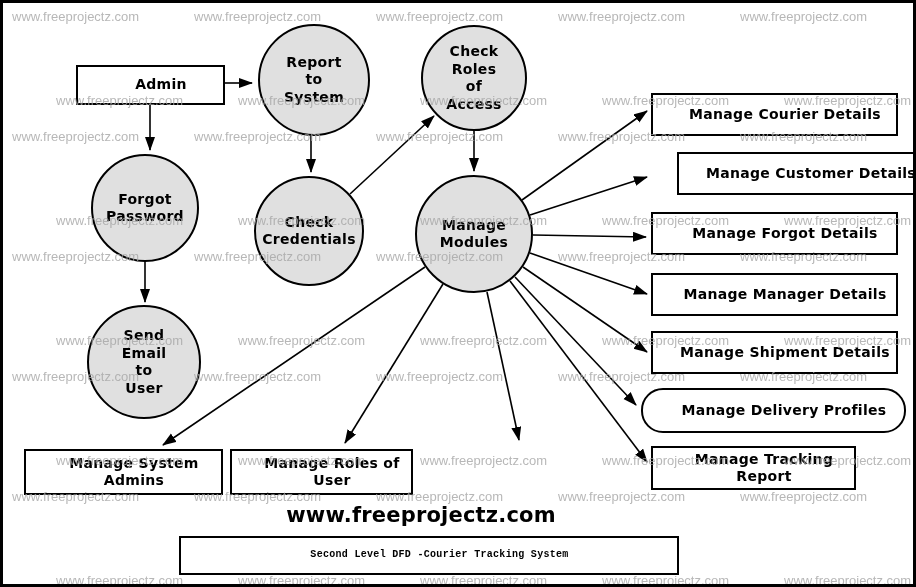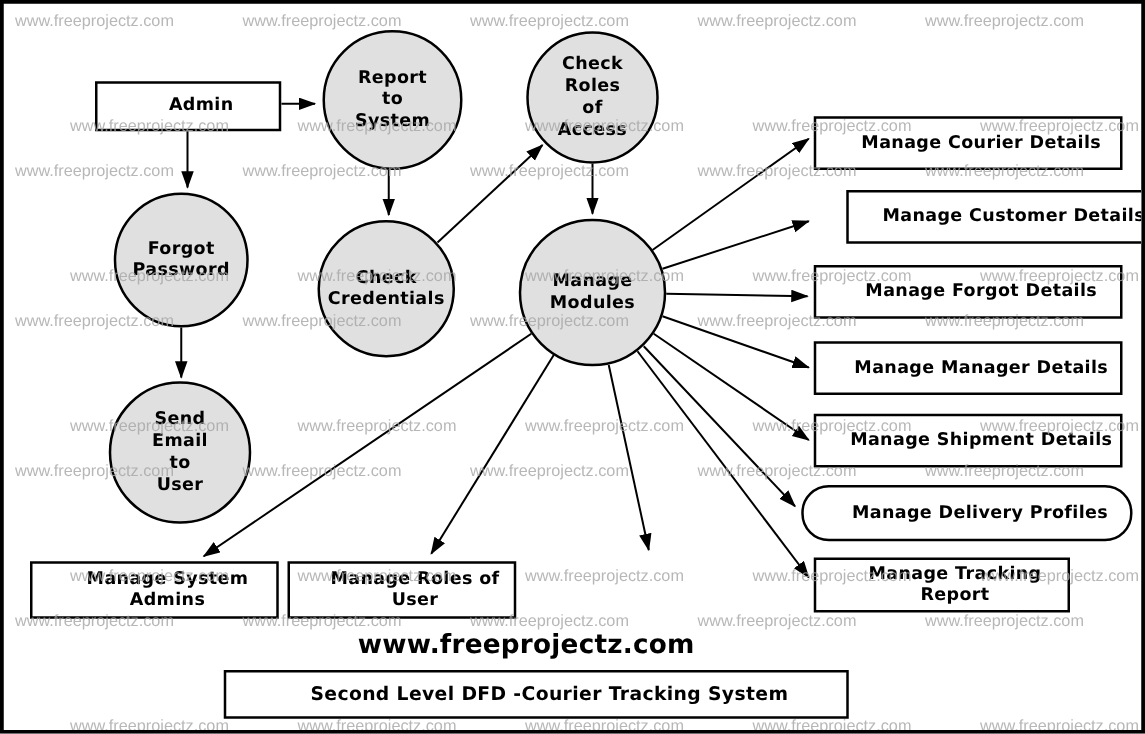--- a/index.html
+++ b/index.html
@@ -31,21 +31,21 @@
     font-family:"Liberation Sans","DejaVu Sans",sans-serif;
     font-size:13px;color:#a6a6a6;opacity:.8;
     white-space:nowrap;pointer-events:none;
   }
   #site-label{
     position:absolute;z-index:2;
     left:288px;top:499px;width:260px;height:25px;
     display:flex;align-items:center;justify-content:center;
     font-size:21px;font-weight:bold;color:#000;letter-spacing:.2px;
   }
-  #title-box{font-size:15px;}
+  #title-box{font-size:10px;font-family:Liberation Mono, monospace;}
 </style>
 </head>
 <body>
 
 <div id="stage">
 
   <svg id="wires" width="916" height="587">
     <defs>
       <marker id="ah" markerUnits="userSpaceOnUse" markerWidth="16" markerHeight="12" refX="13" refY="5" orient="auto">
         <path d="M0,0 L14,5 L0,10 Z" fill="#000"></path>

